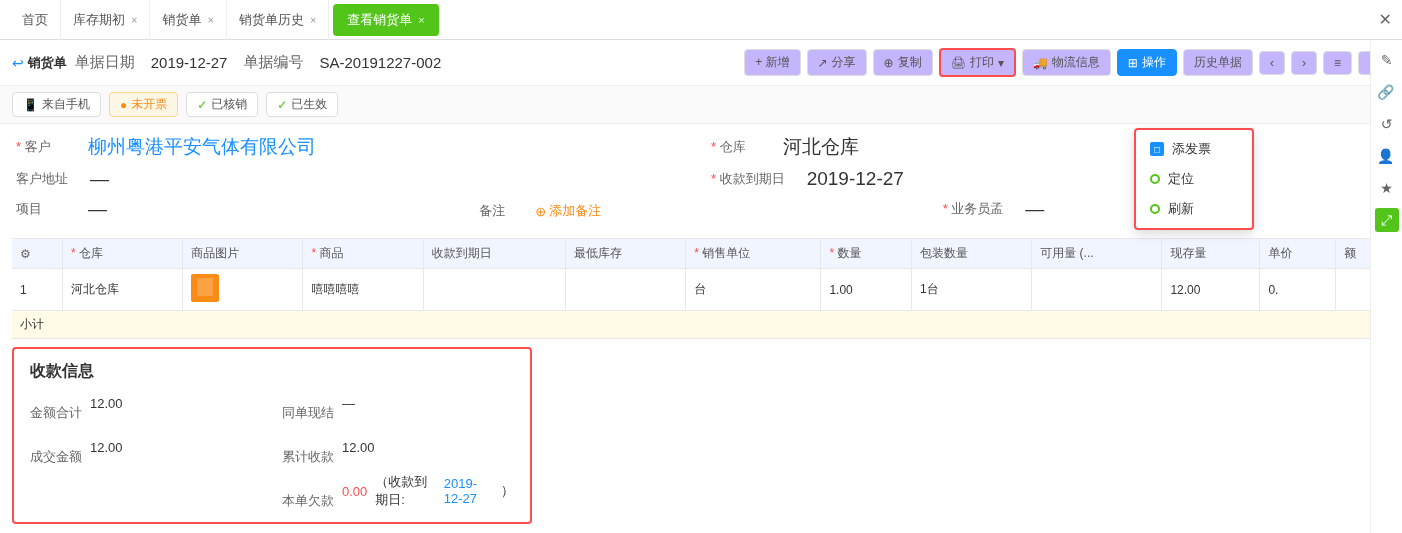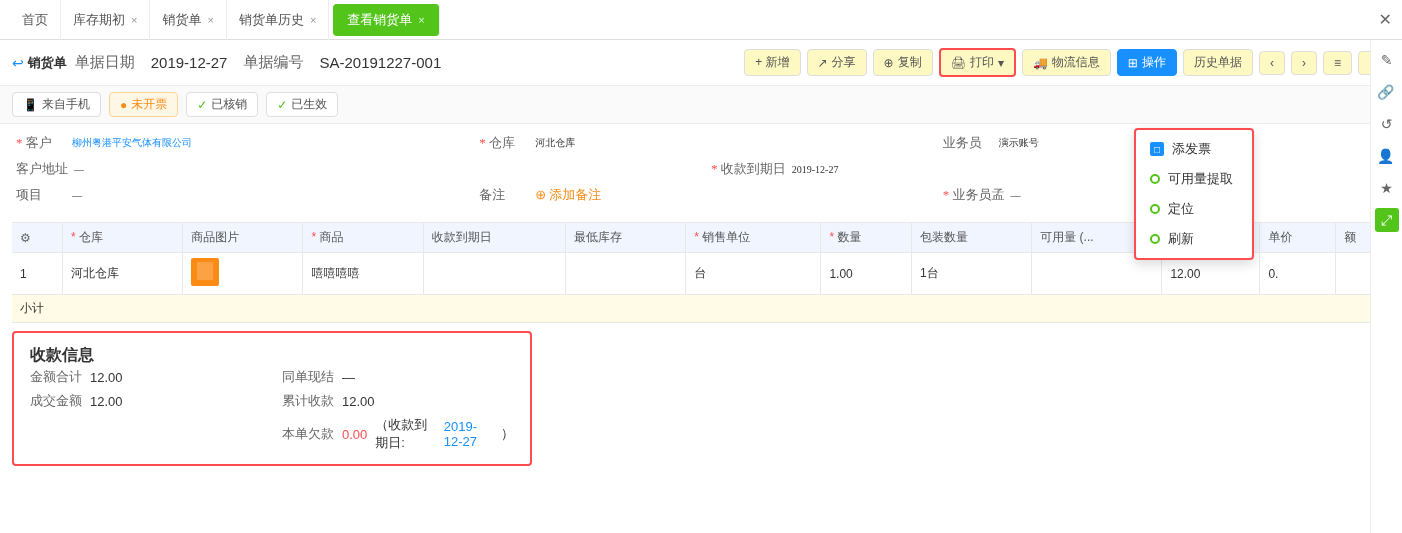--- a/index.html
+++ b/index.html
@@ -48,21 +48,21 @@
     }
     .doc-title { font-weight: bold; color: #333; font-size: 13px; }
     .doc-meta { display: flex; align-items: center; gap: 16px; font-size: 15px; color: #333; }
     .doc-meta span { color: #666; }
 
     .header-actions {
       display: flex; align-items: center; gap: 6px;
     }
     .action-btn {
       display: flex; align-items: center; gap: 4px; padding: 4px 10px;
-      border: 1px solid #ddd; border-radius: 4px; background: #fef9c3;
+      border: 1px solid #ddd; border-radius: 4px; background: #c4b5fd;
       cursor: pointer; font-size: 12px; color: #555; white-space: nowrap;
     }
     .action-btn.active-op {
       background: #1890ff; color: #fff; border-color: #1890ff;
     }
     .action-btn.highlight-border { border: 2px solid #ff4d4f; }
 
     
     .status-bar {
       display: flex; align-items: center; gap: 8px; padding: 6px 12px;
@@ -74,33 +74,33 @@
       cursor: pointer; font-size: 12px; color: #555;
     }
     .status-btn.orange { background: #fff7e6; border-color: #ffd591; color: #fa8c16; }
     .check-icon { color: #52c41a; }
 
     
     .form-area {
       padding: 10px 16px; background: #fff;
     }
     .form-row {
-      display: flex; align-items: flex-end; margin-bottom: 8px; gap: 20px; font-family: Liberation Serif, serif;
+      display: flex; align-items: flex-end; margin-bottom: 8px; gap: 20px;
     }
     .form-field {
       display: flex; align-items: center; gap: 6px; flex: 1;
     }
     .form-label {
       color: #666; white-space: nowrap; font-size: 13px; min-width: 50px;
     }
     .form-label.required::before {
       content: '* '; color: #ff4d4f;
     }
     .form-value {
-      color: #333; font-size: 10px;
+      color: #333; font-size: 19px; margin-left: 16px;
     }
     .form-value.link { color: #1890ff; cursor: pointer; }
     .form-add-btn {
       color: #fa8c16; cursor: pointer; font-size: 13px; display: flex; align-items: center; gap: 3px;
     }
 
     
     .data-table {
       width: 100%; border-collapse: collapse; font-size: 12px;
       border-top: 1px solid #e8e8e8;
@@ -136,21 +136,21 @@
     
     .payment-box {
       border: 2px solid #ff4d4f; border-radius: 4px; padding: 12px 16px;
       margin: 8px 12px; background: #fff; max-width: 520px;
     }
     .payment-title { font-weight: bold; font-size: 16px; margin-bottom: 2px; }
     .payment-grid {
       display: grid; grid-template-columns: 1fr 1fr; gap: 6px 20px;
     }
     .payment-row { display: flex; align-items: center; gap: 8px; }
-    .payment-label { color: #666; white-space: nowrap; }
+    .payment-label { color: #666; white-space: nowrap; margin-top: 20px; }
     .payment-value { color: #333; }
     .payment-value.red { color: #ff4d4f; }
     .payment-value.date { color: #1890ff; }
 
     
     .dropdown-menu {
       position: absolute; top: 88px; right: 148px;
       background: #fff; border: 2px solid #ff4d4f;
       border-radius: 4px; box-shadow: 0 4px 12px rgba(0,0,0,0.15);
       z-index: 100; min-width: 120px; padding: 4px 0;
@@ -215,21 +215,21 @@
     <div class="doc-header">
       <div class="doc-title-area">
         <div class="doc-icon">
           <span>↩</span>
           <span class="doc-title">销货单</span>
         </div>
         <div class="doc-meta">
           <span>单据日期</span>
           <span style="color:#333;">2019-12-27</span>
           <span>单据编号</span>
-          <span style="color:#333;">SA-20191227-001</span>
+          <span style="color:#333;">SA-20191227-002</span>
         </div>
       </div>
       <div class="header-actions">
         <button class="action-btn">+ 新增</button>
         <button class="action-btn">
           <span>↗</span>
           <span>分享</span>
         </button>
         <button class="action-btn">
           <span>⊕</span>
@@ -279,24 +279,20 @@
 
     <div class="form-area">
       <div class="form-row">
         <div class="form-field">
           <span class="form-label required">客户</span>
           <span class="form-value link">柳州粤港平安气体有限公司</span>
         </div>
         <div class="form-field">
           <span class="form-label required">仓库</span>
           <span class="form-value">河北仓库</span>
-        </div>
-        <div class="form-field">
-          <span class="form-label">业务员</span>
-          <span class="form-value">演示账号</span>
         </div>
       </div>
       <div class="form-row">
         <div class="form-field">
           <span class="form-label">客户地址</span>
           <span class="form-value">—</span>
         </div>
         <div class="form-field">
           <span class="form-label required">收款到期日</span>
           <span class="form-value">2019-12-27</span>
@@ -394,24 +390,20 @@
       </div>
     </div>
 
     <div class="dropdown-menu">
       <div class="dropdown-item">
         <span class="item-icon square">□</span>
         <span>添发票</span>
       </div>
       <div class="dropdown-item">
         <span class="item-icon circle-outline"></span>
-        <span>可用量提取</span>
-      </div>
-      <div class="dropdown-item">
-        <span class="item-icon circle-outline"></span>
         <span>定位</span>
       </div>
       <div class="dropdown-item">
         <span class="item-icon circle-outline"></span>
         <span>刷新</span>
       </div>
     </div>
 
     <div class="right-sidebar">
       <div class="sidebar-icon">✎</div>

